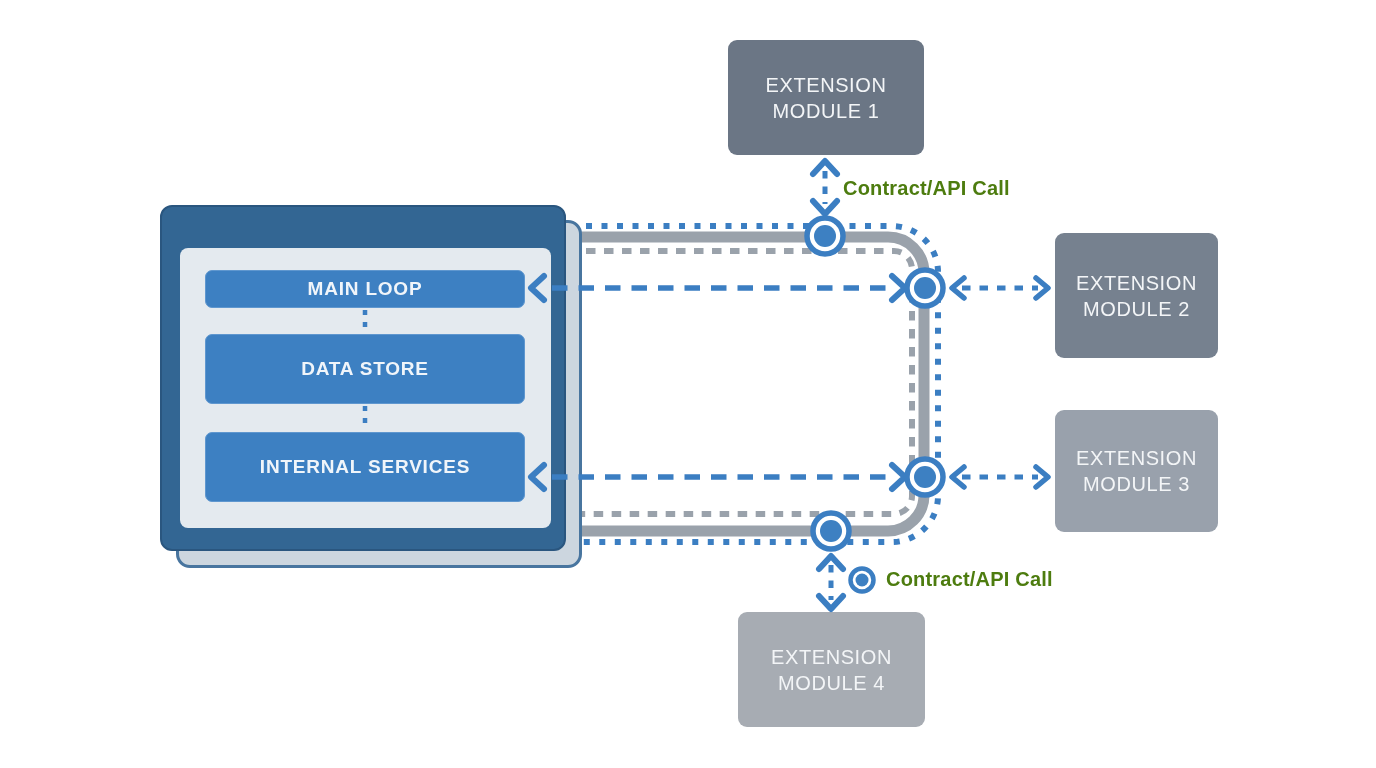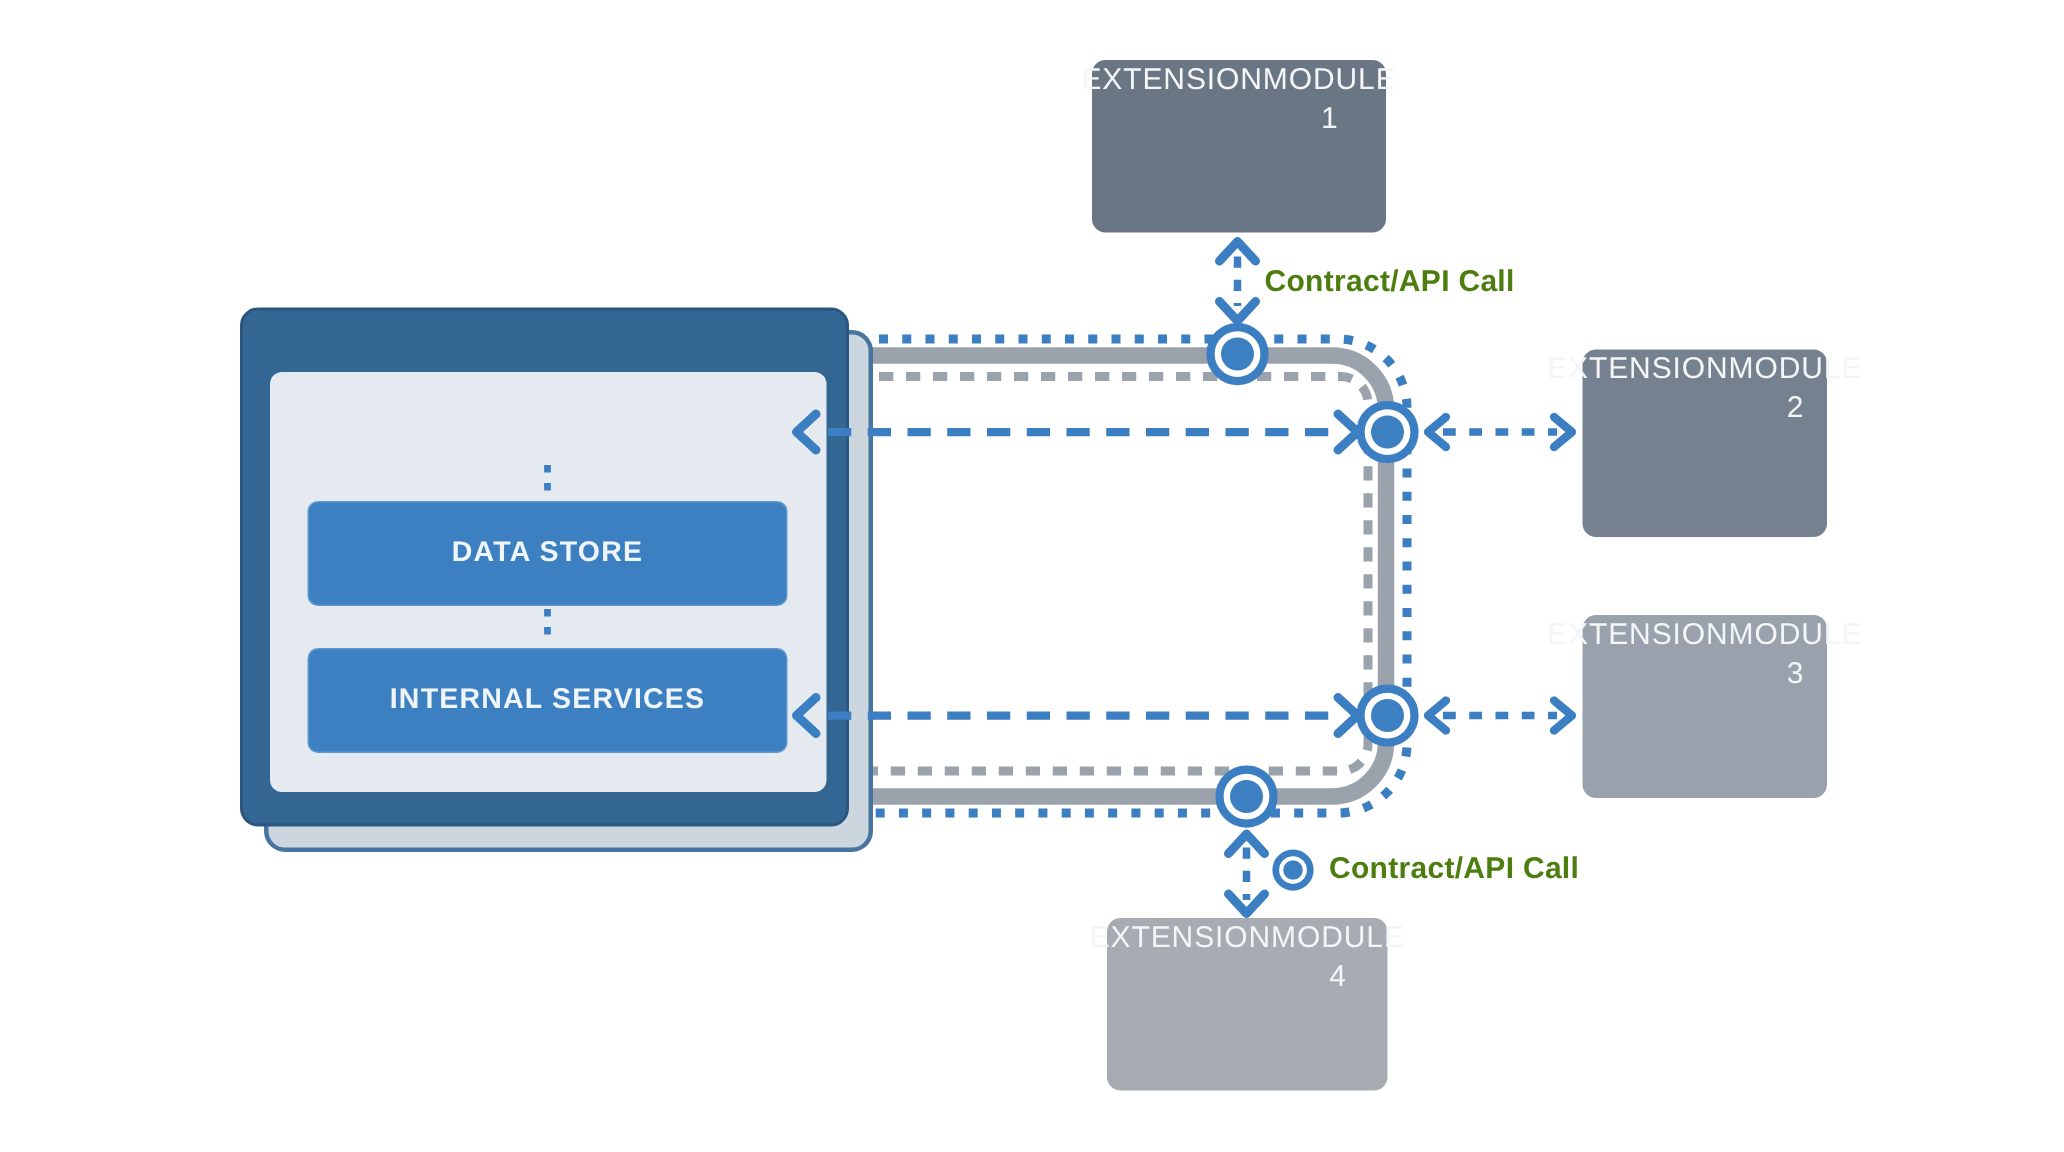--- a/index.html
+++ b/index.html
@@ -90,22 +90,22 @@
     font-size: 20px;
     font-weight: 400;
     display: block;
     margin-top: 3px;
   }
 
   
   .module {
     position: absolute;
     border-radius: 9px;
-    display: flex; flex-direction: row;
-    align-items: flex-start; justify-content: center;
+    display: flex; flex-direction: column;
+    align-items: center; justify-content: center;
     color: #f3f5f7;
     font-size: 20px;
     font-weight: 500;
     letter-spacing: 0.6px;
     line-height: 26px;
     text-align: center;
   }
   .module-1 { left: 728px; top: 40px;  width: 196px; height: 115px; background: #6b7685; }
   .module-2 { left: 1055px; top: 233px; width: 163px; height: 125px; background: #76818f; }
   .module-3 { left: 1055px; top: 410px; width: 163px; height: 122px; background: #99a1ac; }
@@ -135,20 +135,23 @@
     <rect x="246" y="237" width="678" height="294" rx="36" ry="36" fill="#ffffff" stroke="#9aa2ab" stroke-width="11"></rect>
 
     <rect x="262" y="251" width="650" height="263" rx="18" ry="18" fill="none" stroke="#9aa2ab" stroke-width="6" stroke-dasharray="9.5 8.5"></rect>
   </svg>
 
 
   <div class="core-shadow"></div>
   <div class="core-box"></div>
   <div class="core-panel"></div>
 
+  <div class="component comp-main-loop">
+    <span>MAIN LOOP</span>
+  </div>
   <div class="component comp-data-store">
     <span>DATA STORE</span>
   </div>
   <div class="component comp-internal-services">
     <span>INTERNAL SERVICES</span>
   </div>
 
   <div class="module module-1">
     <span>EXTENSION</span>
     <span>MODULE 1</span>

